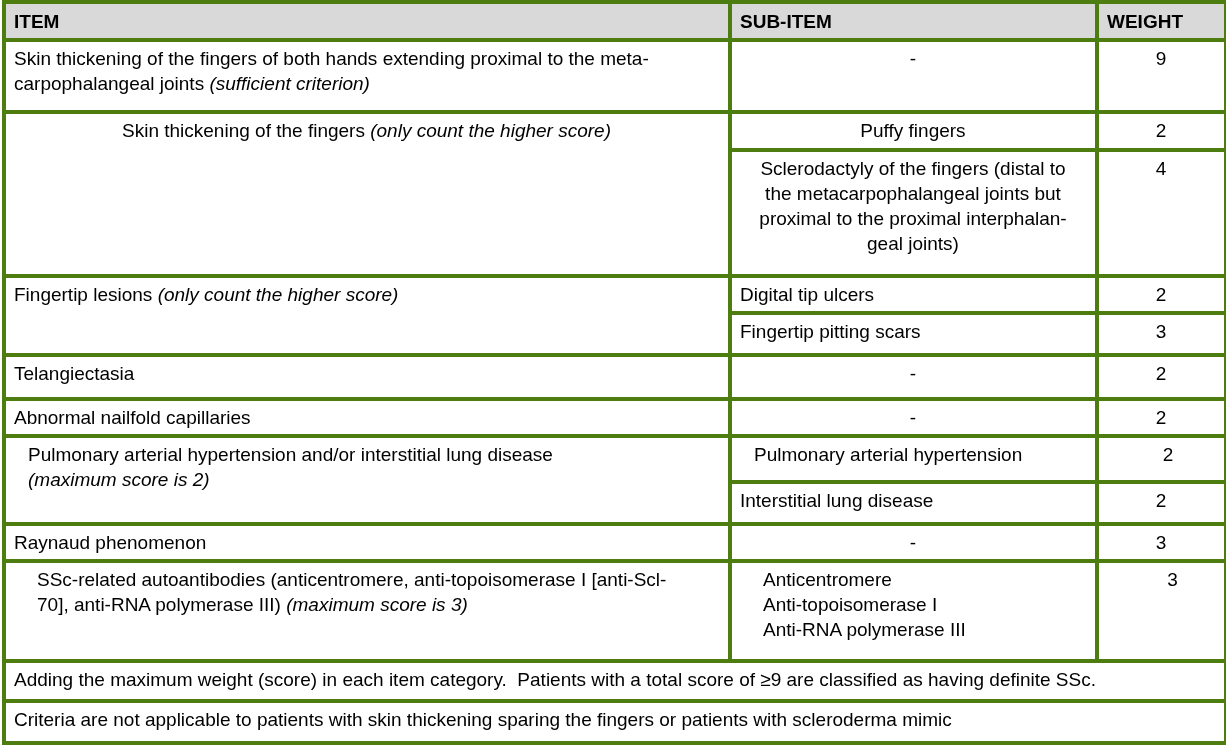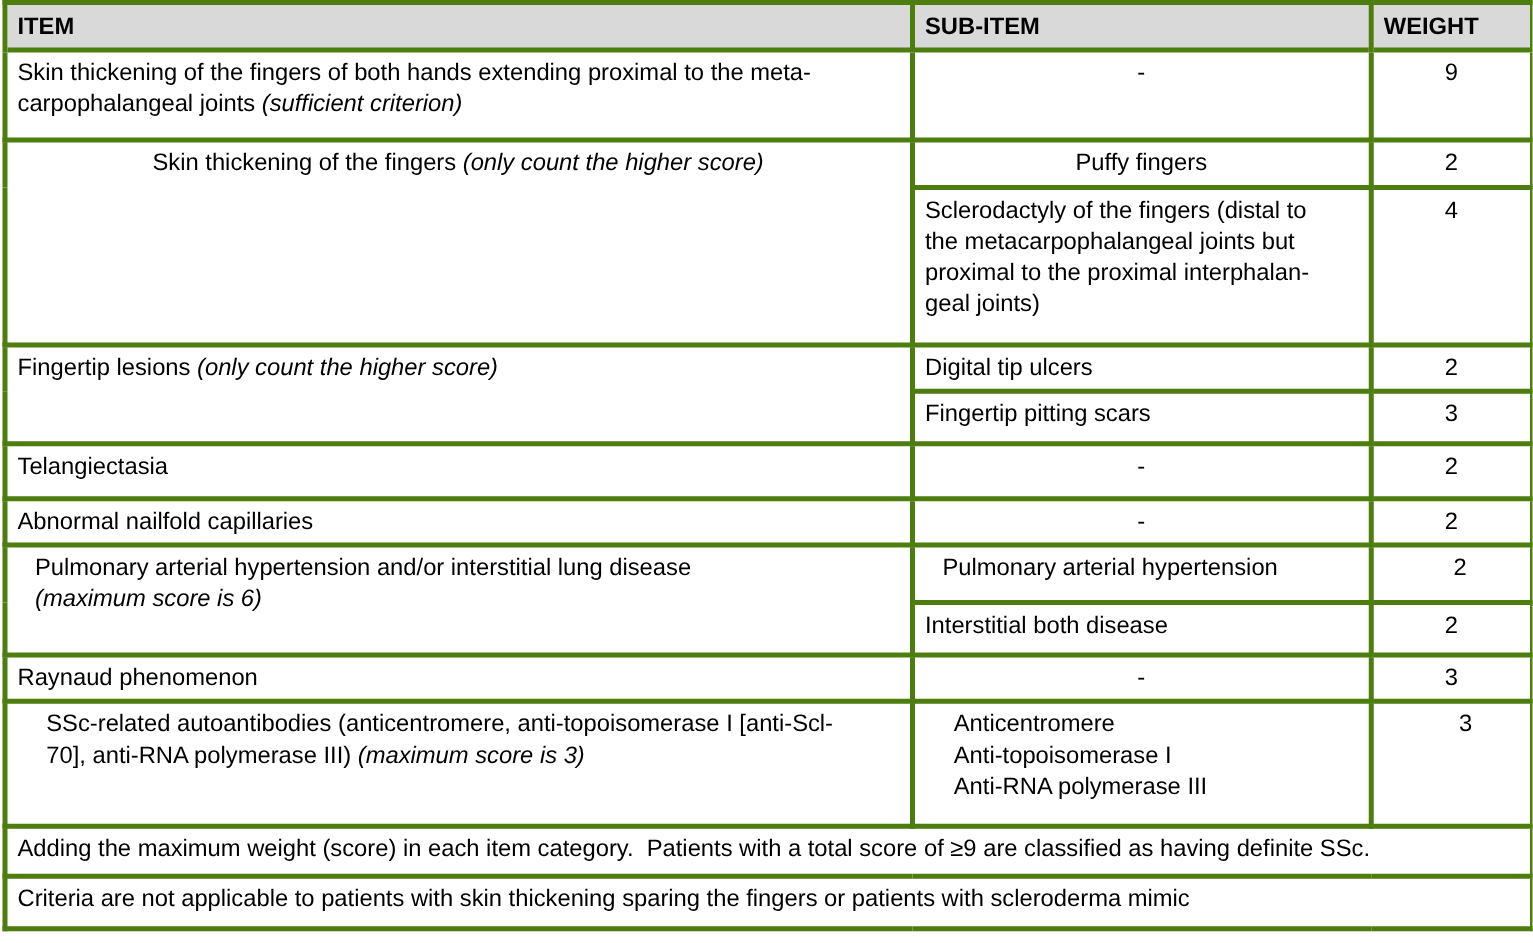--- a/index.html
+++ b/index.html
@@ -44,21 +44,21 @@
   }
   td.item-cell  { white-space: pre-line; }
   td.sub-cell   { white-space: pre-line; }
   td.dash-cell  { text-align: center; }
   td.weight-cell{ text-align: center; }
   td.foot-cell  { white-space: pre-wrap; margin-top: 12px; }
   .note { font-style: italic; }
 
   tr.h72  td { height: 60px; }
   tr.h38  td { height: 26px; text-align: center; }
-  tr.h126 td { height: 114px; }
+  tr.h126 td { height: 114px; text-align: center; }
   tr.h36  td { height: 24px; }
   tr.h42  td { height: 30px; }
   tr.h44  td { height: 32px; margin-left: 40px; }
   tr.h46  td { height: 34px; padding-left: 22px; }
   tr.h37  td { height: 25px; }
   tr.h100 td { height: 88px; padding-left: 31px; }
   tr.h40  td { height: 28px; }
 </style>
 </head>
 <body>
@@ -115,26 +115,26 @@
     </tr>
 
     <tr class="h36">
       <td class="item-cell">Abnormal nailfold capillaries</td>
       <td class="sub-cell dash-cell">-</td>
       <td class="weight-cell">2</td>
     </tr>
 
     <tr class="h46">
       <td class="item-cell" rowspan="2"><span>Pulmonary arterial hypertension and/or interstitial lung disease
-</span><span class="note">(maximum score is 6)</span></td>
+</span><span class="note">(maximum score is 2)</span></td>
       <td class="sub-cell">Pulmonary arterial hypertension</td>
       <td class="weight-cell">2</td>
     </tr>
     <tr class="h42">
-      <td class="sub-cell">Interstitial both disease</td>
+      <td class="sub-cell">Interstitial lung disease</td>
       <td class="weight-cell">2</td>
     </tr>
 
     <tr class="h37">
       <td class="item-cell">Raynaud phenomenon</td>
       <td class="sub-cell dash-cell">-</td>
       <td class="weight-cell">3</td>
     </tr>
 
     <tr class="h100">

